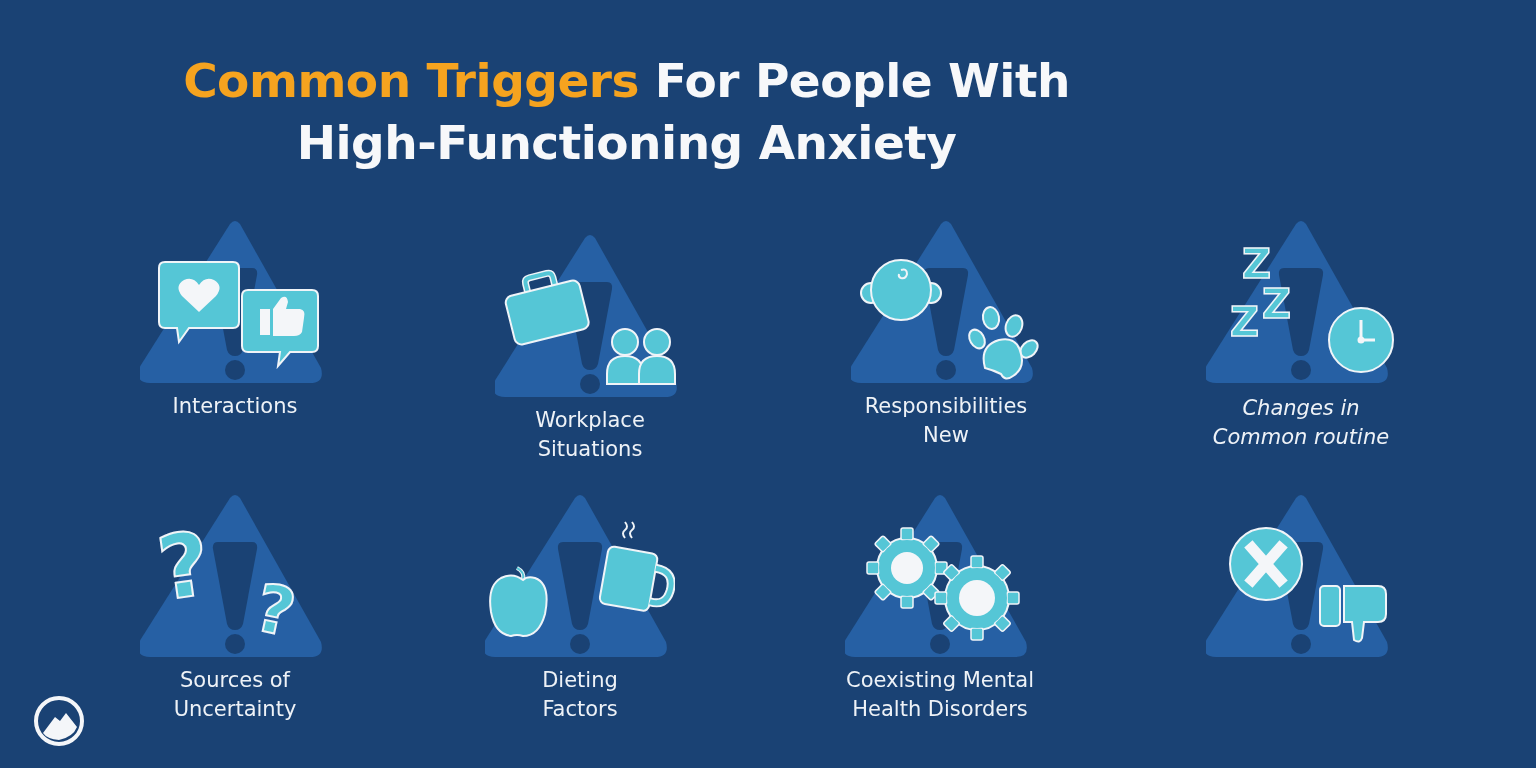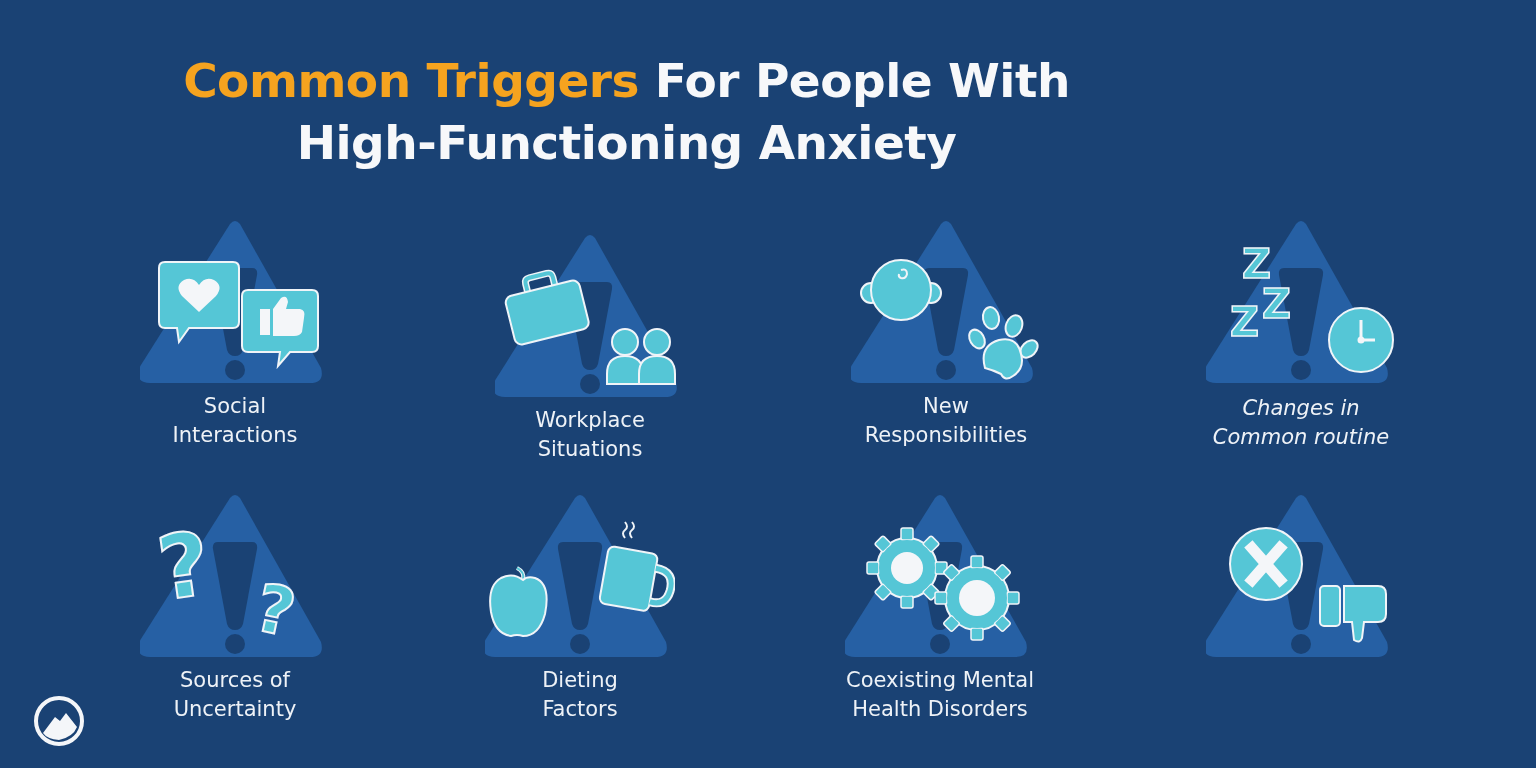--- a/index.html
+++ b/index.html
@@ -71,21 +71,20 @@
     <use href="#warn-tri"></use>
     <g>
       <path d="M25 44 h68 q6 0 6 6 v54 q0 6 -6 6 h-44 l-10 14 l-2 -14 h-12 q-6 0 -6 -6 v-54 q0 -6 6 -6 z" fill="#55c6d6" stroke="#f0f4f8" stroke-width="2"></path>
       <path d="M59 94 L42 78 Q34 68 44 62 Q53 58 59 67 Q65 58 74 62 Q84 68 76 78 Z" fill="#f4f6f9"></path>
       <path d="M108 72 h64 q6 0 6 6 v50 q0 6 -6 6 h-22 l-12 14 l2 -14 h-32 q-6 0 -6 -6 v-50 q0 -6 6 -6 z" fill="#55c6d6" stroke="#f0f4f8" stroke-width="2"></path>
       <rect x="120" y="91" width="10" height="26" fill="#f4f6f9"></rect>
       <path d="M133 91 L141 80 Q147 76 148 84 L146 91 L160 91 Q166 92 164 100 L162 114 Q160 118 154 118 L133 118 Z" fill="#f4f6f9"></path>
     </g>
   </svg>
   <div class="label">
-    <div>Social</div>
     <div>Interactions</div>
   </div>
 </div>
 
 <div class="card" style="left:470px; top:232px;">
   <svg class="tri" viewBox="0 0 190 170">
     <use href="#warn-tri"></use>
     <g>
       <g transform="rotate(-14 50 80)">
         <path d="M38 56 v-8 q0 -5 5 -5 h18 q5 0 5 5 v8" fill="none" stroke="#f0f4f8" stroke-width="7"></path>
@@ -113,22 +112,22 @@
       <circle cx="50" cy="72" r="30" fill="#55c6d6" stroke="#f0f4f8" stroke-width="2"></circle>
       <path d="M50 52 q6 -2 6 4 q-1 5 -6 4 q-3 -1 -2 -4" fill="none" stroke="#f0f4f8" stroke-width="2"></path>
       <ellipse cx="140" cy="100" rx="8" ry="11" fill="#55c6d6" stroke="#f0f4f8" stroke-width="2" transform="rotate(-10 140 100)"></ellipse>
       <ellipse cx="163" cy="108" rx="8" ry="11" fill="#55c6d6" stroke="#f0f4f8" stroke-width="2" transform="rotate(20 163 108)"></ellipse>
       <ellipse cx="126" cy="121" rx="7" ry="10" fill="#55c6d6" stroke="#f0f4f8" stroke-width="2" transform="rotate(-30 126 121)"></ellipse>
       <ellipse cx="178" cy="131" rx="7" ry="10" fill="#55c6d6" stroke="#f0f4f8" stroke-width="2" transform="rotate(45 178 131)"></ellipse>
       <path d="M134 150 q-6 -22 14 -28 q18 -4 22 14 q4 14 -8 22 q-8 6 -12 -2 q-8 -4 -16 -6 z" fill="#55c6d6" stroke="#f0f4f8" stroke-width="2"></path>
     </g>
   </svg>
   <div class="label">
+    <div>Responsibilities</div>
     <div>New</div>
-    <div>Responsibilities</div>
   </div>
 </div>
 
 <div class="card" style="left:1181px; top:218px;">
   <svg class="tri" viewBox="0 0 190 170">
     <use href="#warn-tri"></use>
     <g font-family="DejaVu Sans, sans-serif" font-weight="bold" fill="#55c6d6" stroke="#f0f4f8" stroke-width="1.5">
       <text x="36" y="60" font-size="40">Z</text>
       <text x="56" y="100" font-size="40">Z</text>
       <text x="24" y="118" font-size="40">Z</text>

